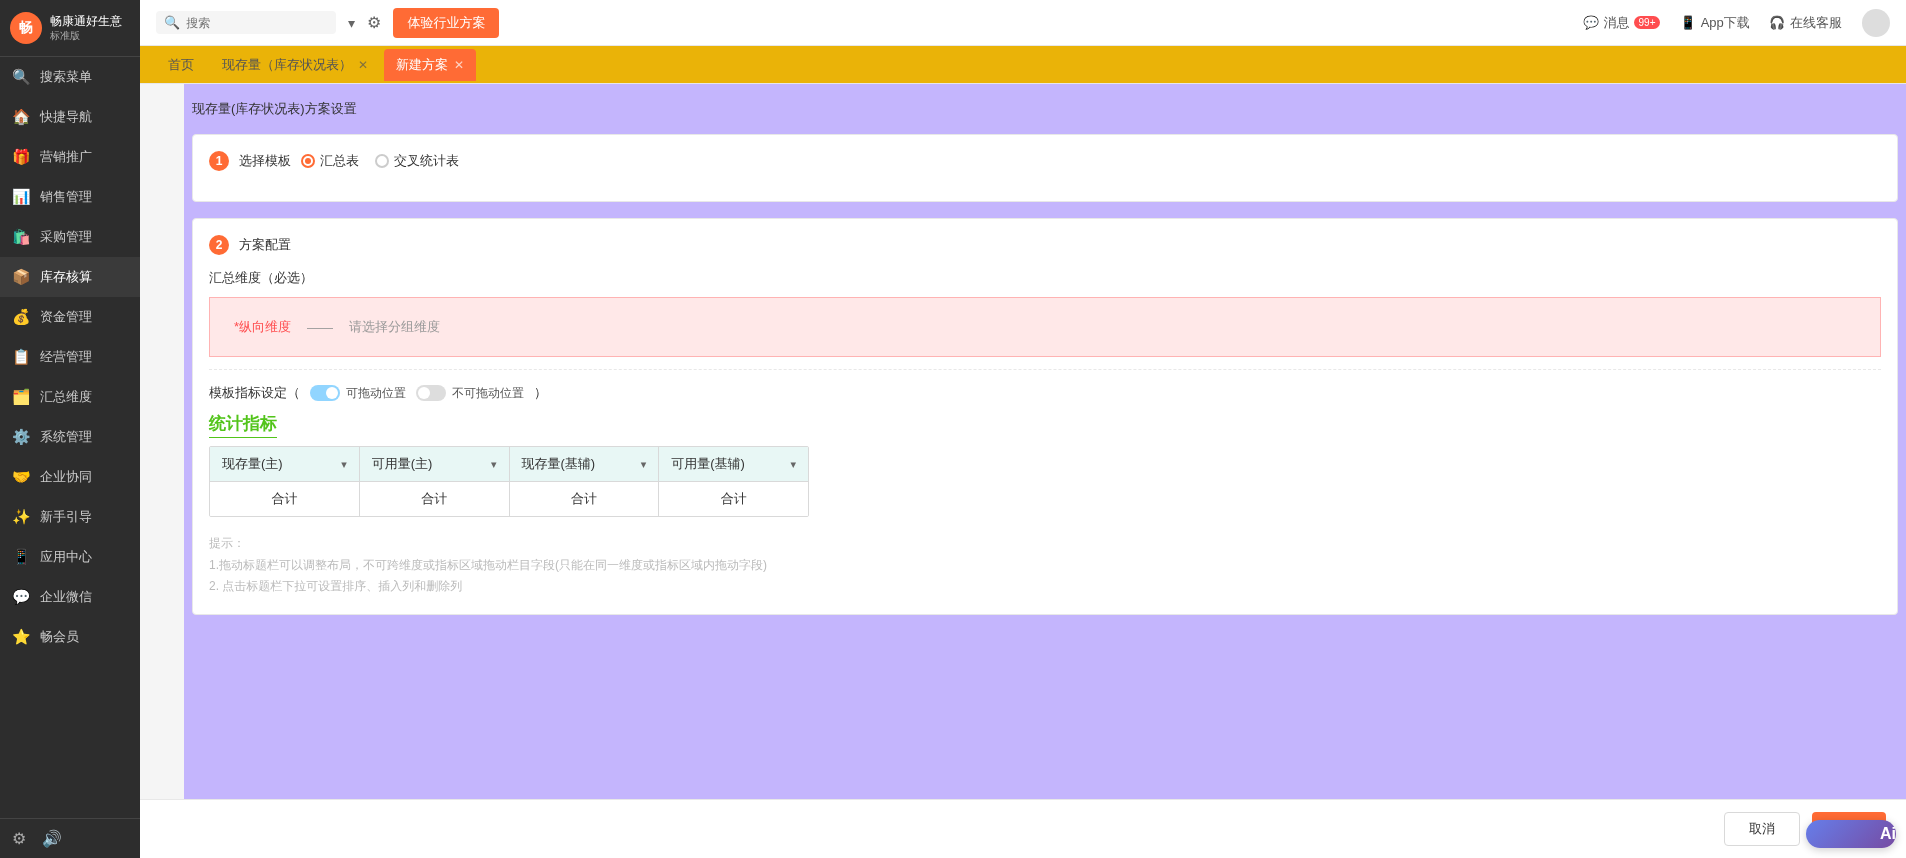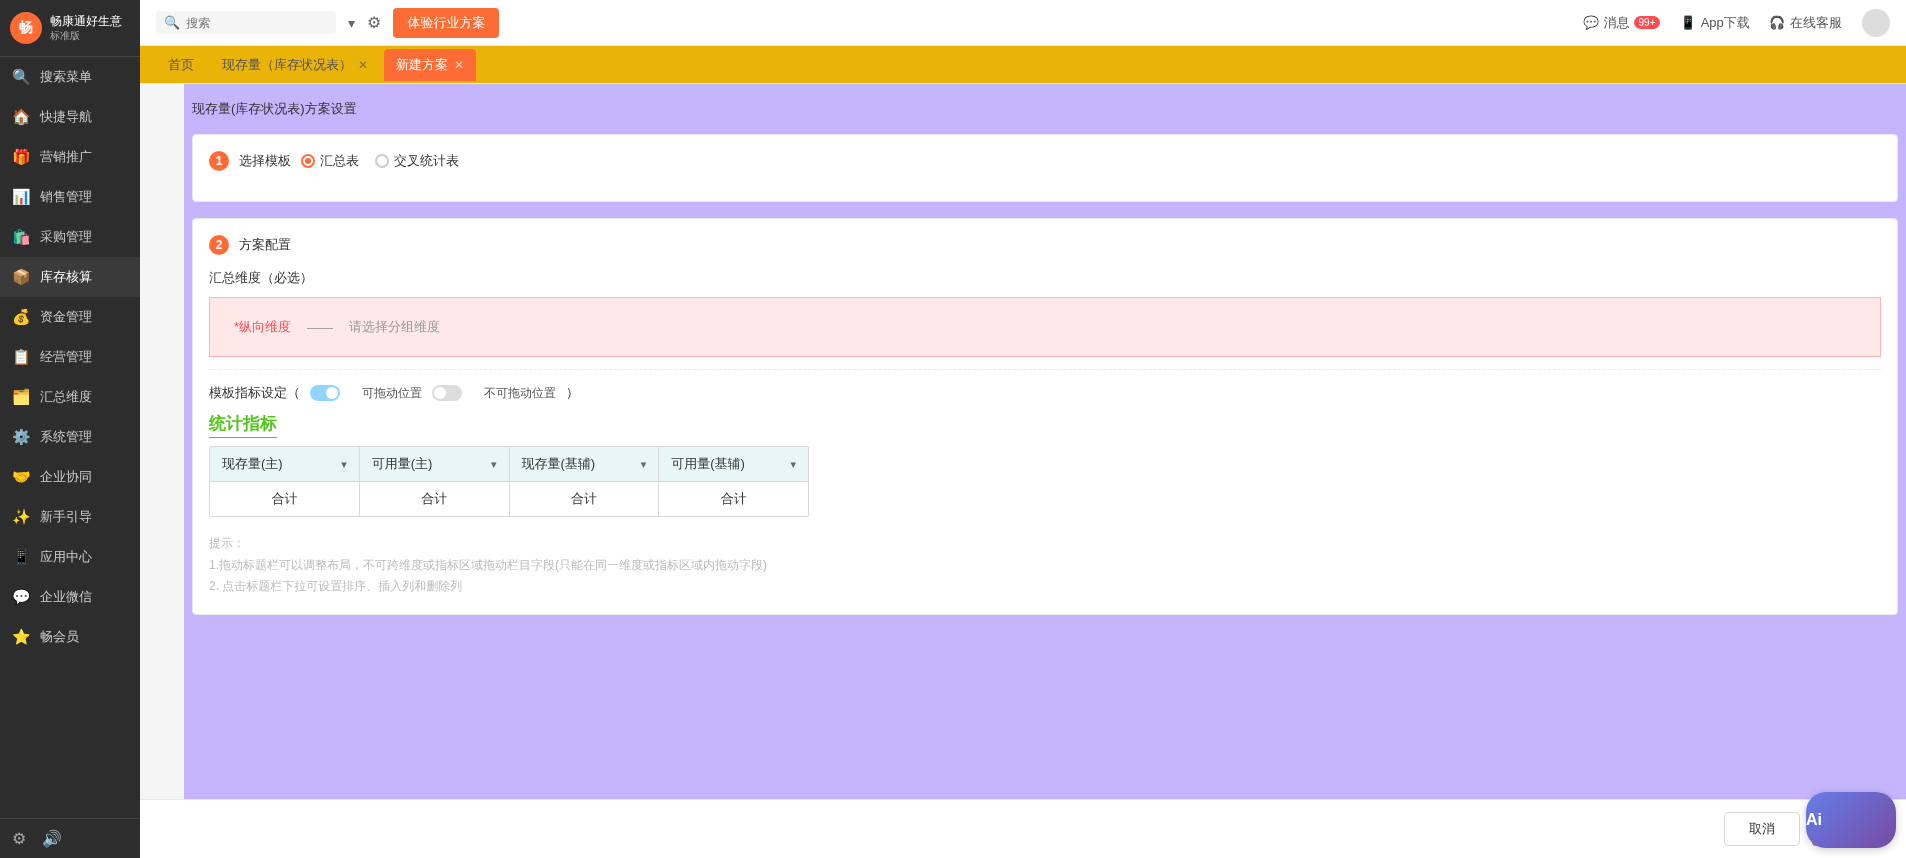--- a/index.html
+++ b/index.html
@@ -247,21 +247,21 @@
       display: flex;
       align-items: center;
       gap: 10px;
       margin: 14px 0 10px 0;
       font-size: 13px;
       color: #333;
     }
     .toggle-item {
       display: flex;
       align-items: center;
-      gap: 22px;
+      gap: 6px;
     }
     .toggle-box {
       width: 30px; height: 16px;
       background: #91d5ff;
       border-radius: 8px;
       position: relative;
     }
     .toggle-box::after {
       content: '';
       position: absolute;
@@ -371,26 +371,26 @@
       cursor: pointer;
       color: #fff;
     }
 
     
     .ai-float {
       position: fixed;
       bottom: 10px;
       right: 10px;
       width: 90px;
-      height: 56px;
+      height: 28px;
       background: linear-gradient(135deg, #667eea, #764ba2);
       border-radius: 20px;
       display: flex;
       align-items: center;
-      justify-content: flex-start;
+      justify-content: flex-end;
       color: #fff;
       font-size: 16px;
       font-weight: bold;
       cursor: pointer;
       box-shadow: 0 2px 8px rgba(0,0,0,0.2);
     }
 
     
     .sidebar-scroll::-webkit-scrollbar { width: 4px; }
     .sidebar-scroll::-webkit-scrollbar-track { background: transparent; }

